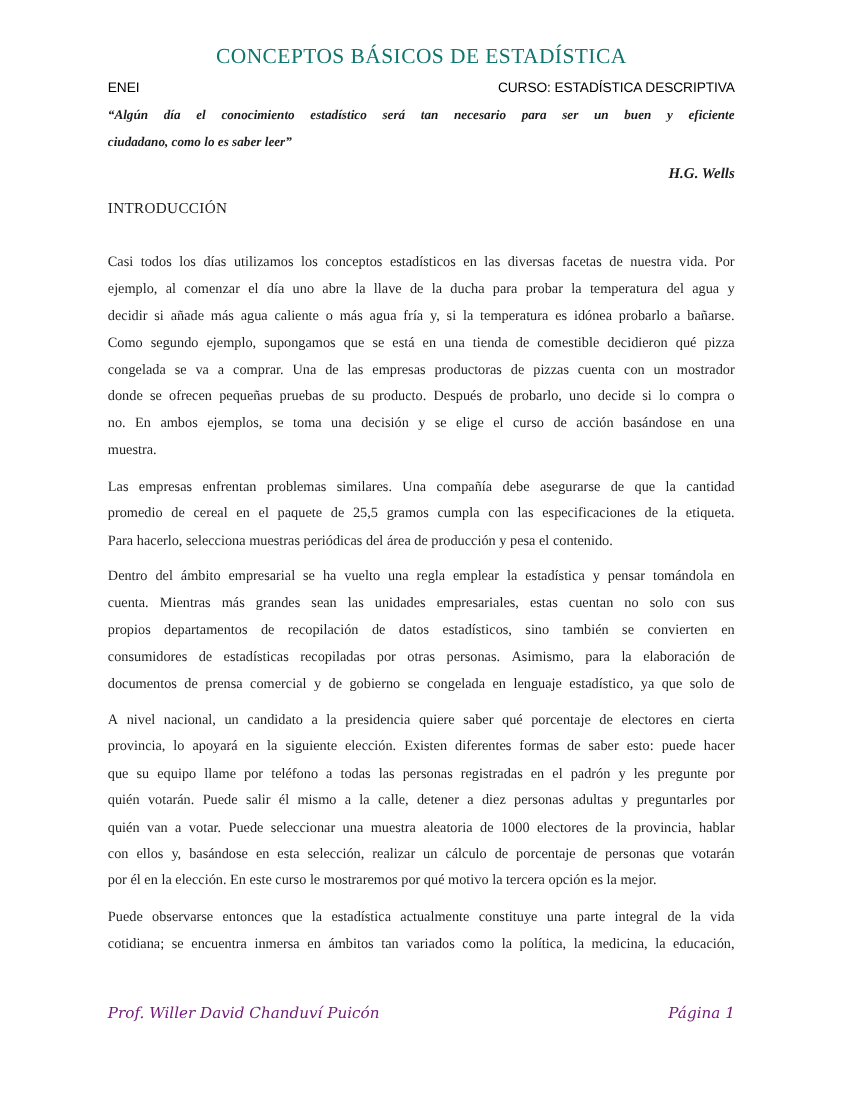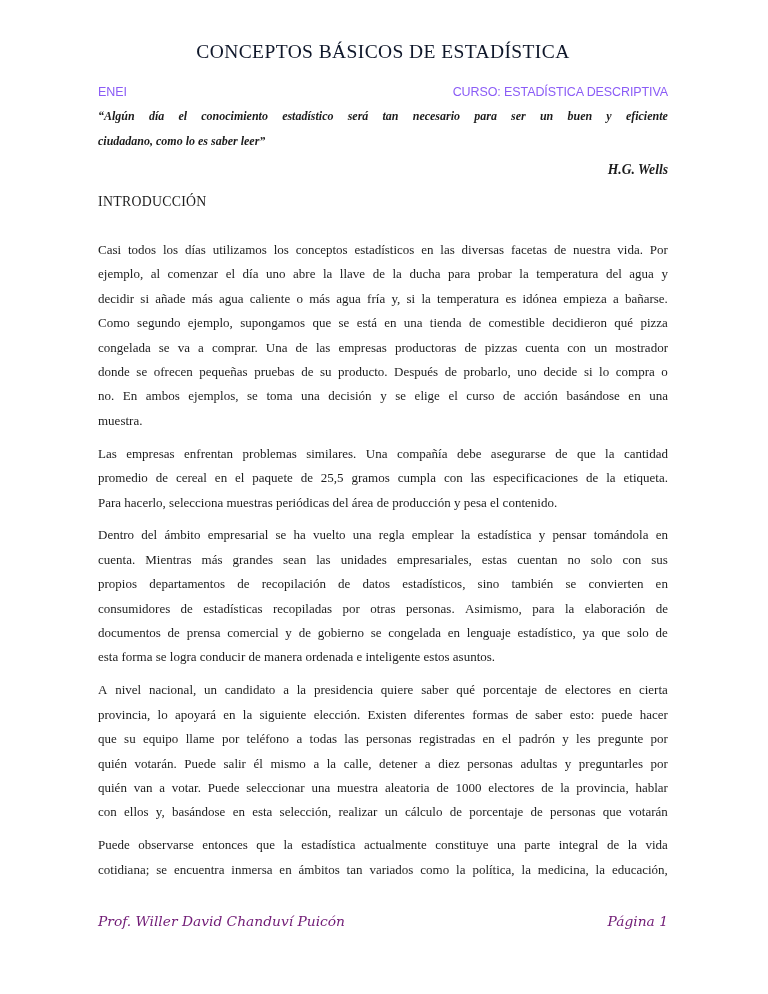--- a/index.html
+++ b/index.html
@@ -16,31 +16,31 @@
     left: 98px; top: 0;
     width: 570px; height: 994px;
   }
   .title {
     margin-top: 40px;
     text-align: center;
     font-size: 19.5px;
     letter-spacing: 0.4px;
     line-height: 24px;
     white-space: nowrap;
-    color: #0f172a;
+    color: #0f766e;
   }
   .meta-row {
-    margin-top: 21px;
+    margin-top: 9px;
     display: flex;
     justify-content: space-between;
     align-items: baseline;
     font-family: "Liberation Sans", sans-serif;
     font-size: 12.5px;
     letter-spacing: -0.1px;
-    color: #8b5cf6;
+    color: #000000;
     line-height: 15px;
   }
   .quote {
     margin-top: 4px;
     font-weight: bold;
     font-style: italic;
     font-size: 12px;
   }
   .quote .line { line-height: 25px; height: 25px; }
   .attribution {
@@ -172,21 +172,21 @@
           <span>o</span>
           <span>más</span>
           <span>agua</span>
           <span>fría</span>
           <span>y,</span>
           <span>si</span>
           <span>la</span>
           <span>temperatura</span>
           <span>es</span>
           <span>idónea</span>
-          <span>empieza</span>
+          <span>probarlo</span>
           <span>a</span>
           <span>bañarse.</span>
         </div>
         <div class="line jline">
           <span>Como</span>
           <span>segundo</span>
           <span>ejemplo,</span>
           <span>supongamos</span>
           <span>que</span>
           <span>se</span>
@@ -369,21 +369,20 @@
           <span>se</span>
           <span>congelada</span>
           <span>en</span>
           <span>lenguaje</span>
           <span>estadístico,</span>
           <span>ya</span>
           <span>que</span>
           <span>solo</span>
           <span>de</span>
         </div>
-        <div class="line">esta forma se logra conducir de manera ordenada e inteligente estos asuntos.</div>
       </div>
       <div class="paragraph">
         <div class="line jline">
           <span>A</span>
           <span>nivel</span>
           <span>nacional,</span>
           <span>un</span>
           <span>candidato</span>
           <span>a</span>
           <span>la</span>
@@ -482,20 +481,21 @@
           <span>realizar</span>
           <span>un</span>
           <span>cálculo</span>
           <span>de</span>
           <span>porcentaje</span>
           <span>de</span>
           <span>personas</span>
           <span>que</span>
           <span>votarán</span>
         </div>
+        <div class="line">por él en la elección. En este curso le mostraremos por qué motivo la tercera opción es la mejor.</div>
       </div>
       <div class="paragraph">
         <div class="line jline">
           <span>Puede</span>
           <span>observarse</span>
           <span>entonces</span>
           <span>que</span>
           <span>la</span>
           <span>estadística</span>
           <span>actualmente</span>

